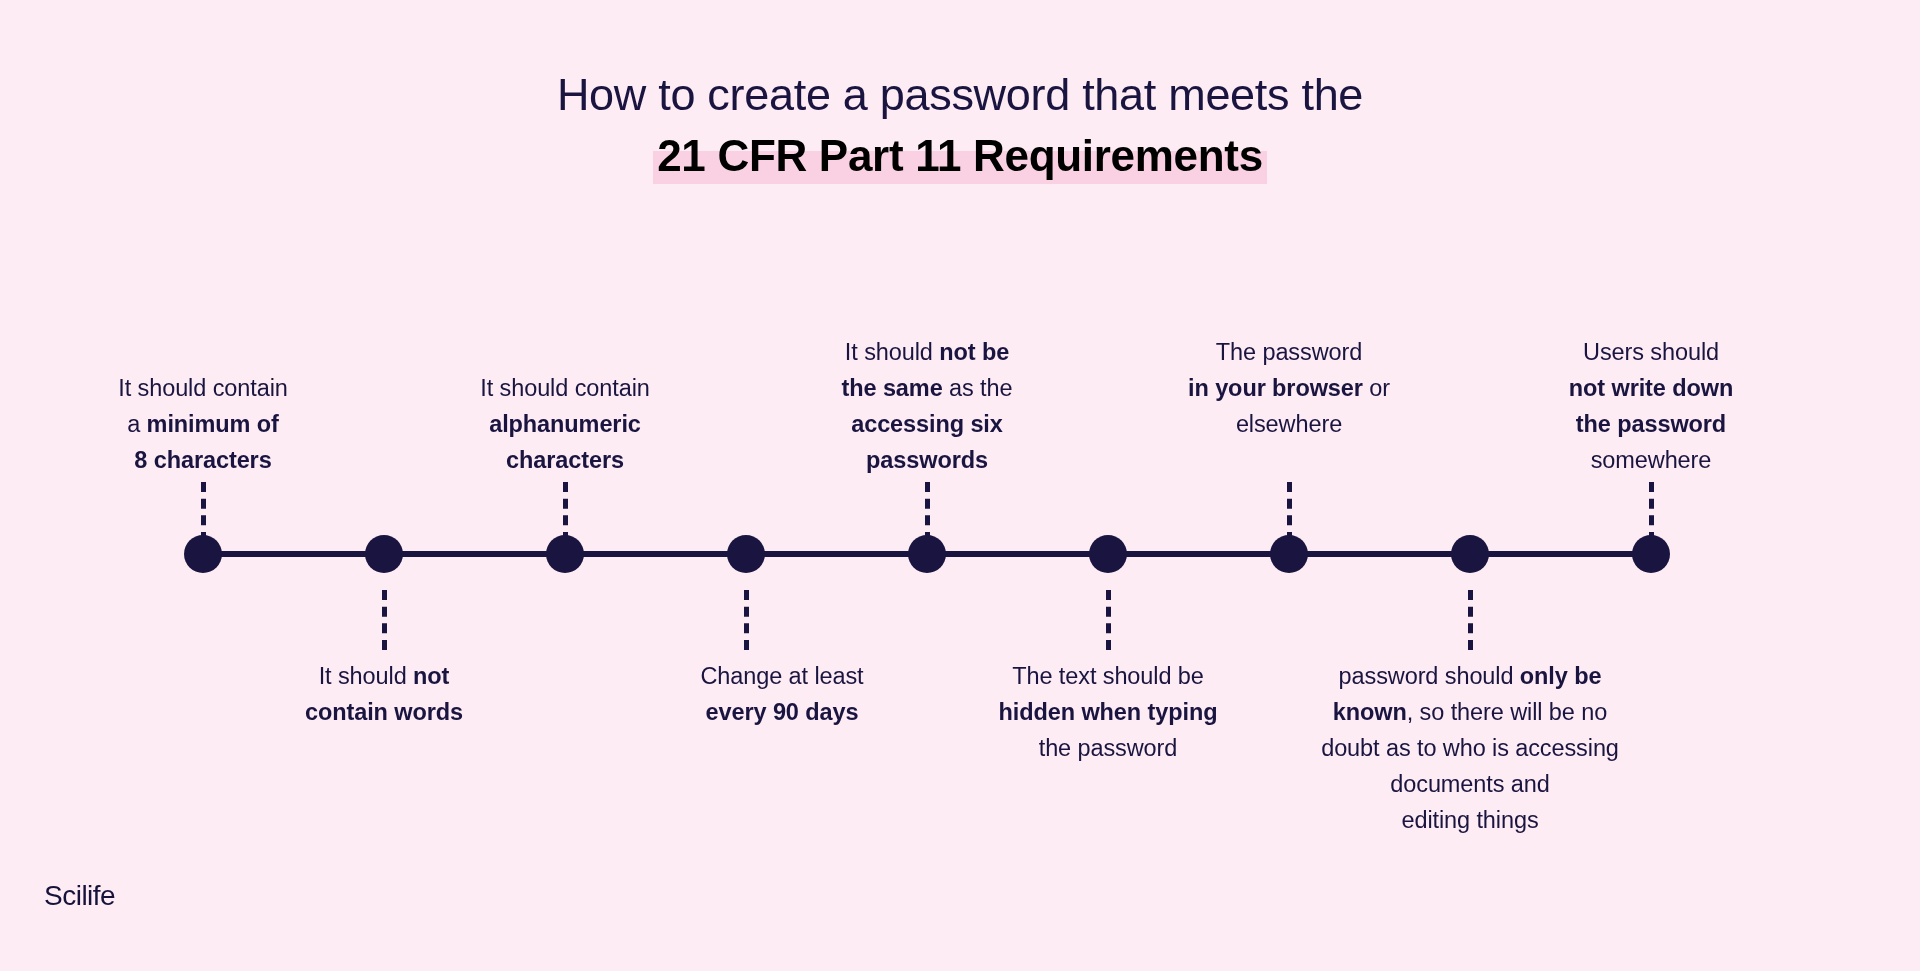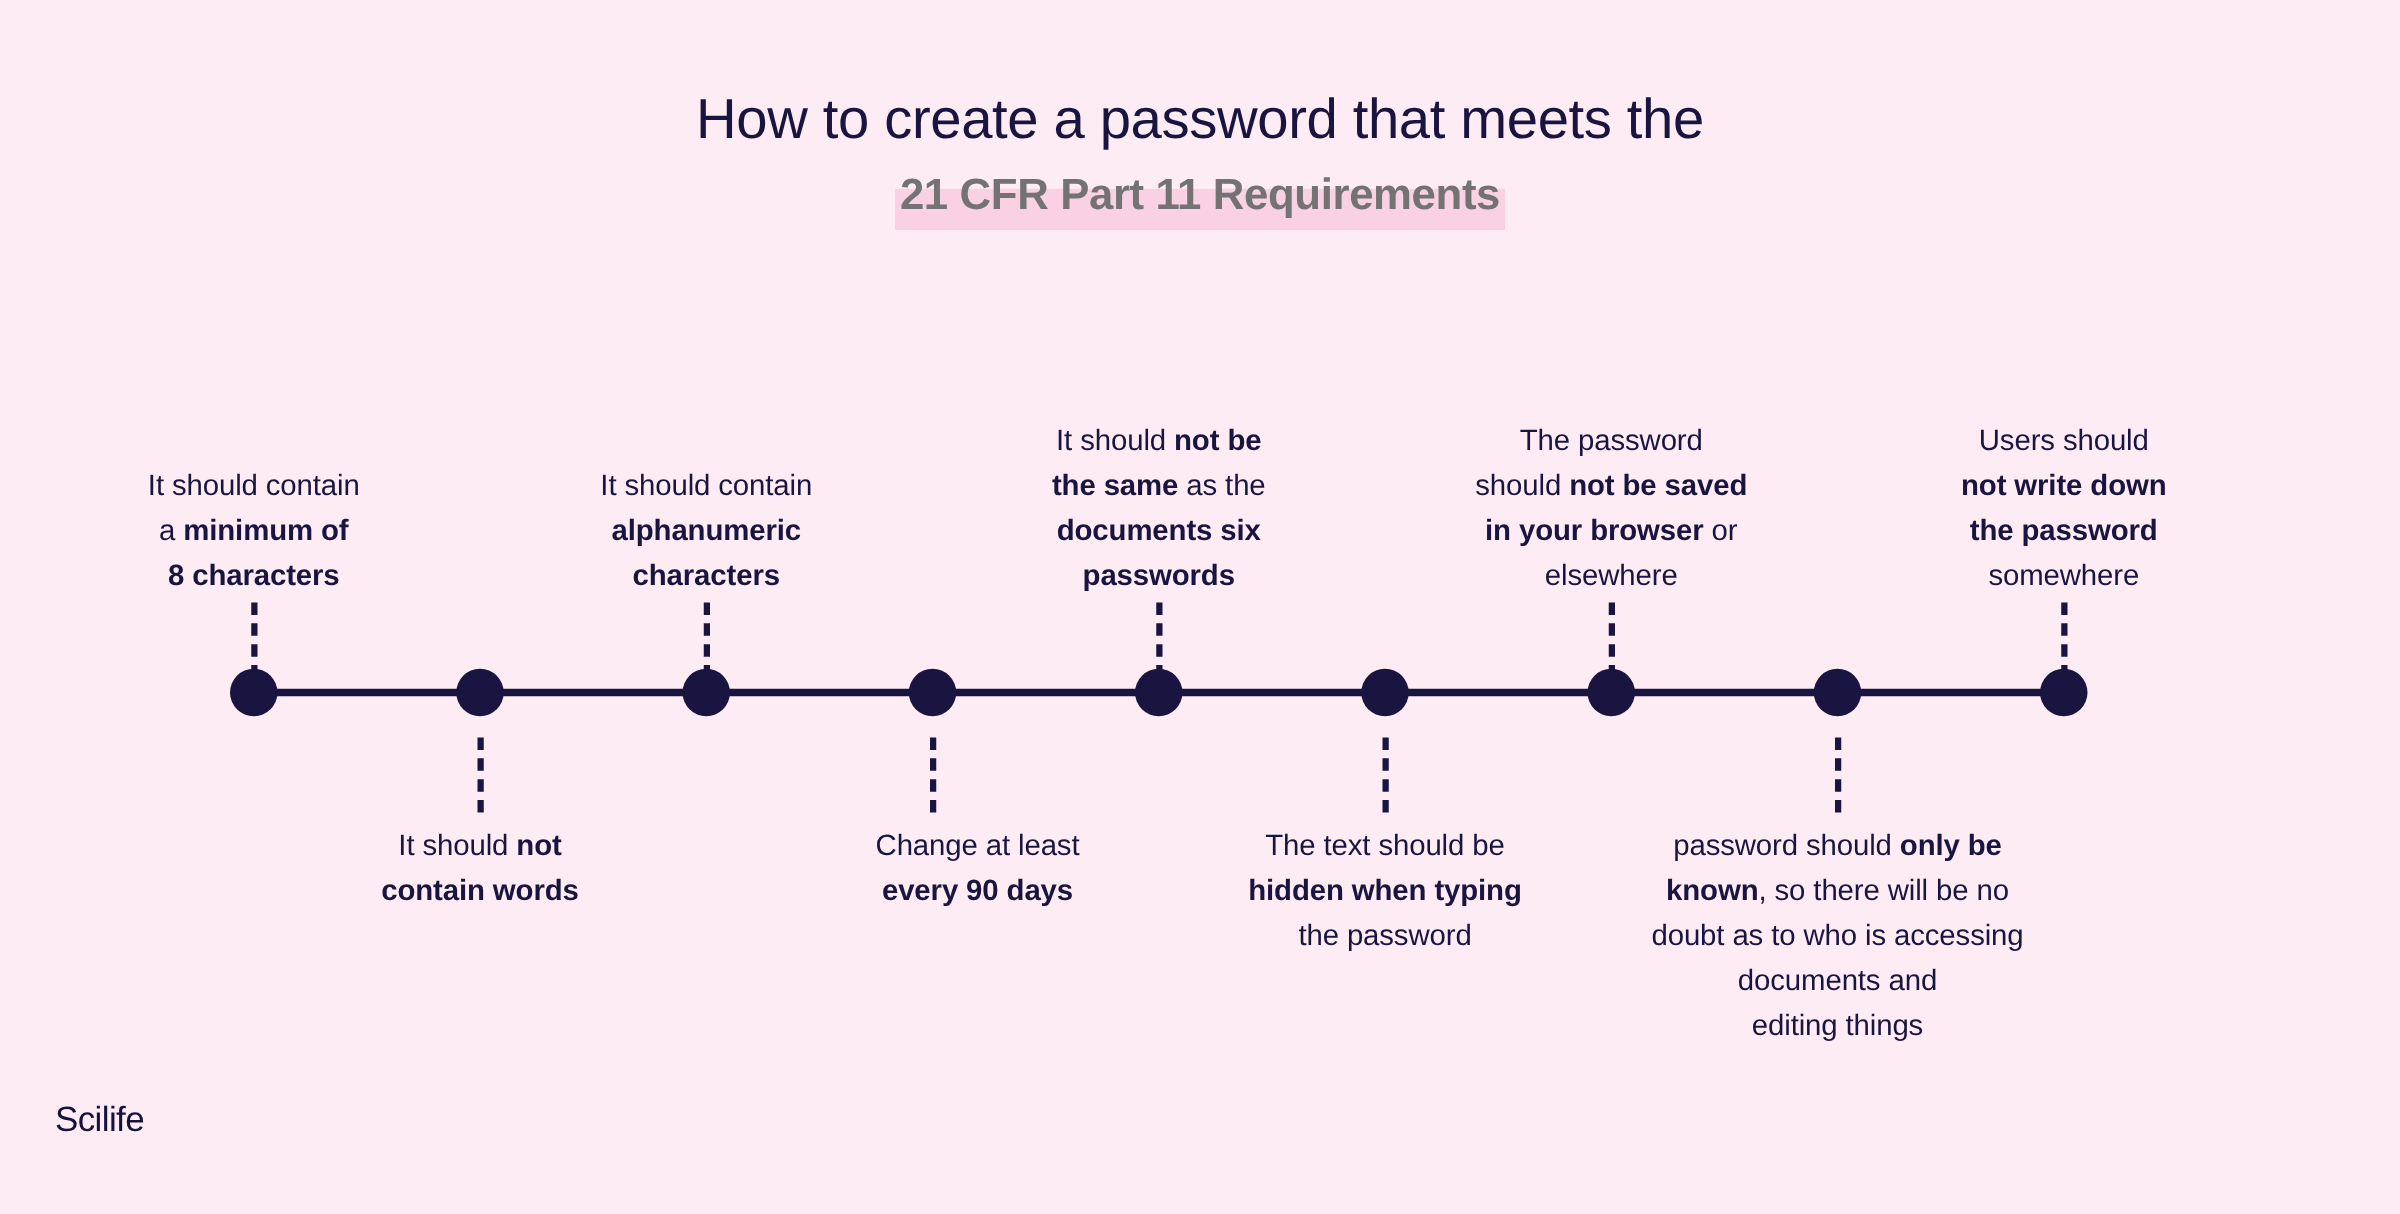--- a/index.html
+++ b/index.html
@@ -33,24 +33,24 @@
     color: #1A1540;
     white-space: nowrap;
   }
   .title-line2-wrap {
     line-height: 60px;
     margin-top: 2px;
   }
   .title-line2 {
     display: inline-block;
     position: relative;
-    font-size: 35px;
+    font-size: 44px;
     font-weight: 700;
     letter-spacing: -0.3px;
-    color: #737373;
+    color: #000000;
     padding: 0 4px;
     white-space: nowrap;
   }
   .title-highlight {
     position: absolute;
     left: 0;
     right: 0;
     bottom: 2px;
     height: 33px;
     background: #F9D1E3;
@@ -170,31 +170,30 @@
       <div><b>alphanumeric</b></div>
       <div><b>characters</b></div>
     </div>
     <div class="label bottom" title="Change at least every 90 days" style="left: 746px; top: 658px; margin-left: 36px;">
       <div><span>Change at least</span></div>
       <div><b>every 90 days</b></div>
     </div>
     <div class="label top" title="It should not be the same as the previous six passwords" style="left: 927px; top: 334px;">
       <div><span>It should </span><b>not be</b></div>
       <div><b>the same</b><span> as the</span></div>
-      <div><b>documents six</b></div>
+      <div><b>accessing six</b></div>
       <div><b>passwords</b></div>
     </div>
     <div class="label bottom" title="The text should be hidden when typing the password" style="left: 1108px; top: 658px;">
       <div><span>The text should be</span></div>
       <div><b>hidden when typing</b></div>
       <div><span>the password</span></div>
     </div>
     <div class="label top" title="The password should not be saved in your browser or elsewhere" style="left: 1289px; top: 334px;">
       <div><span>The password</span></div>
-      <div><span>should </span><b>not be saved</b></div>
       <div><b>in your browser</b><span> or</span></div>
       <div><span>elsewhere</span></div>
     </div>
     <div class="label bottom" title="The person who owns the password should only be known, so there will be no doubt as to who is accessing documents and editing things" style="left: 1470px; top: 658px;">
       <div><span>password should </span><b>only be</b></div>
       <div><b>known</b><span>, so there will be no</span></div>
       <div><span>doubt as to who is accessing</span></div>
       <div><span>documents and</span></div>
       <div><span>editing things</span></div>
     </div>

